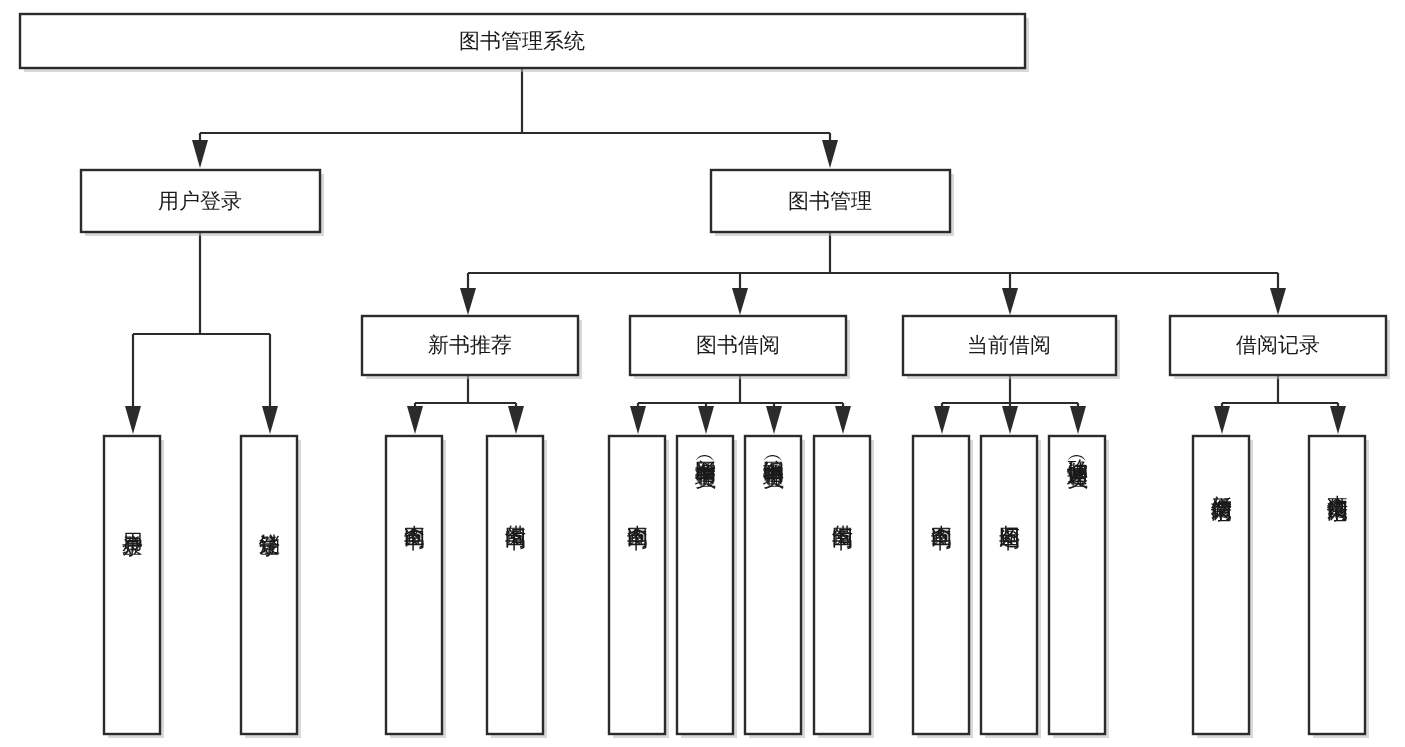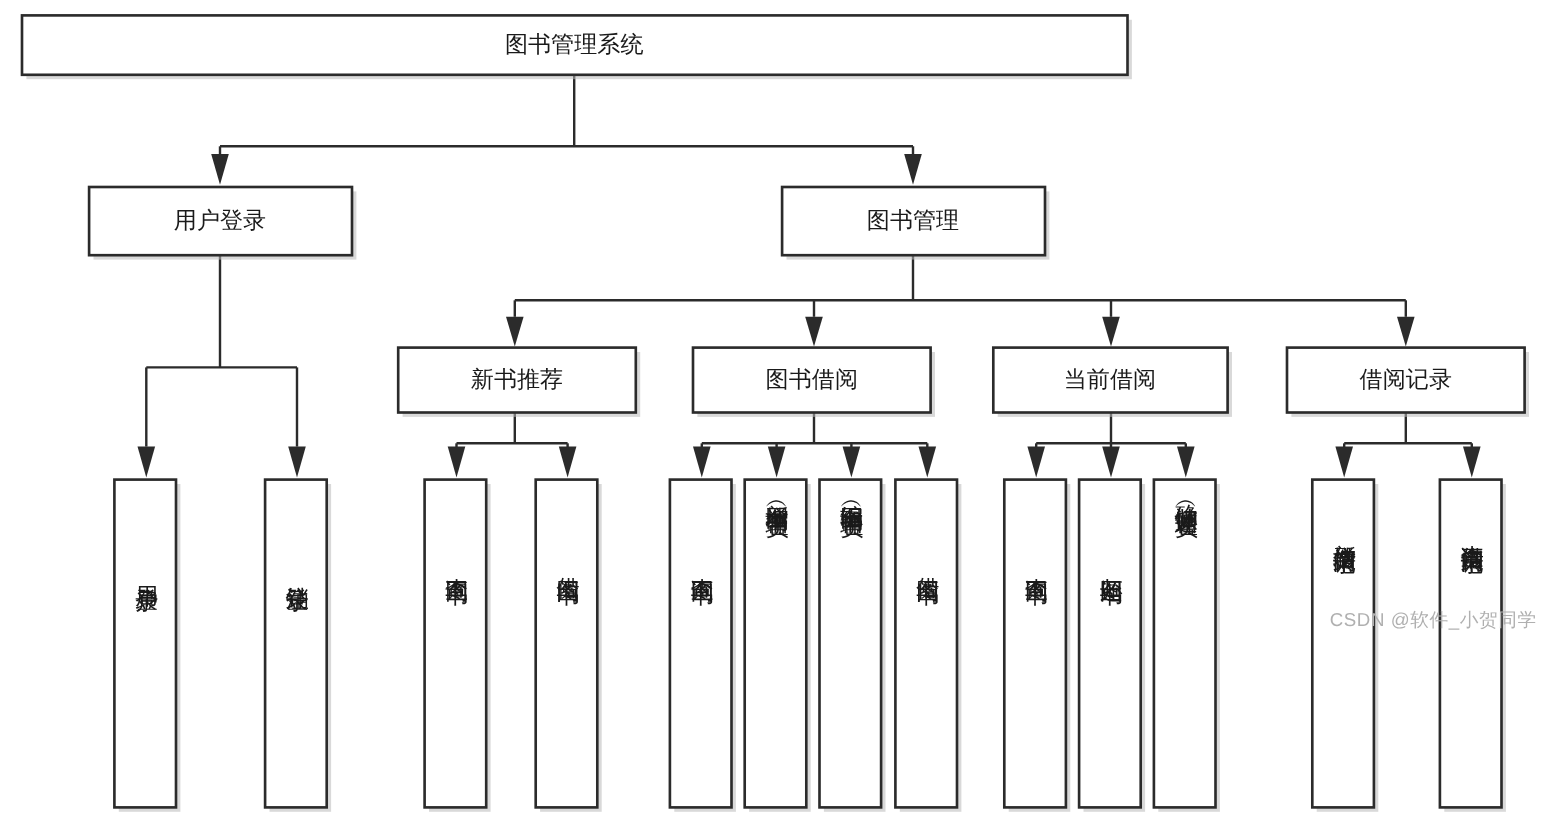--- a/index.html
+++ b/index.html
@@ -285,15 +285,14 @@
     <span class="leaf-label" style="margin-top:6px;">确认归还（管理员）</span>
   </div>
 
   <div class="leaf-label-wrap" style="left:1193px; top:436px; width:56px; height:298px;">
     <span class="leaf-label" style="margin-top:42px;">新增借阅记录</span>
   </div>
   <div class="leaf-label-wrap" style="left:1309px; top:436px; width:56px; height:298px;">
     <span class="leaf-label" style="margin-top:42px;">查询借阅记录</span>
   </div>
 
-  <div class="watermark">CSDN @软件_小贺同学</div>
 
 </div>
 
 </body></html>

